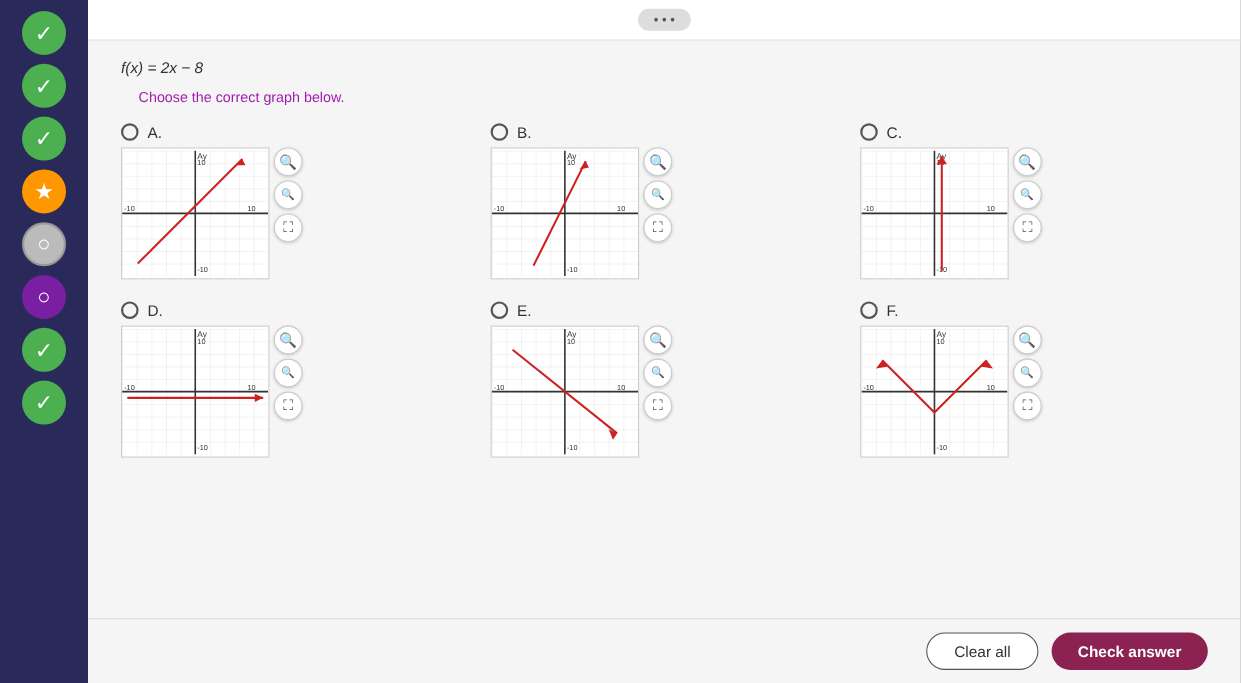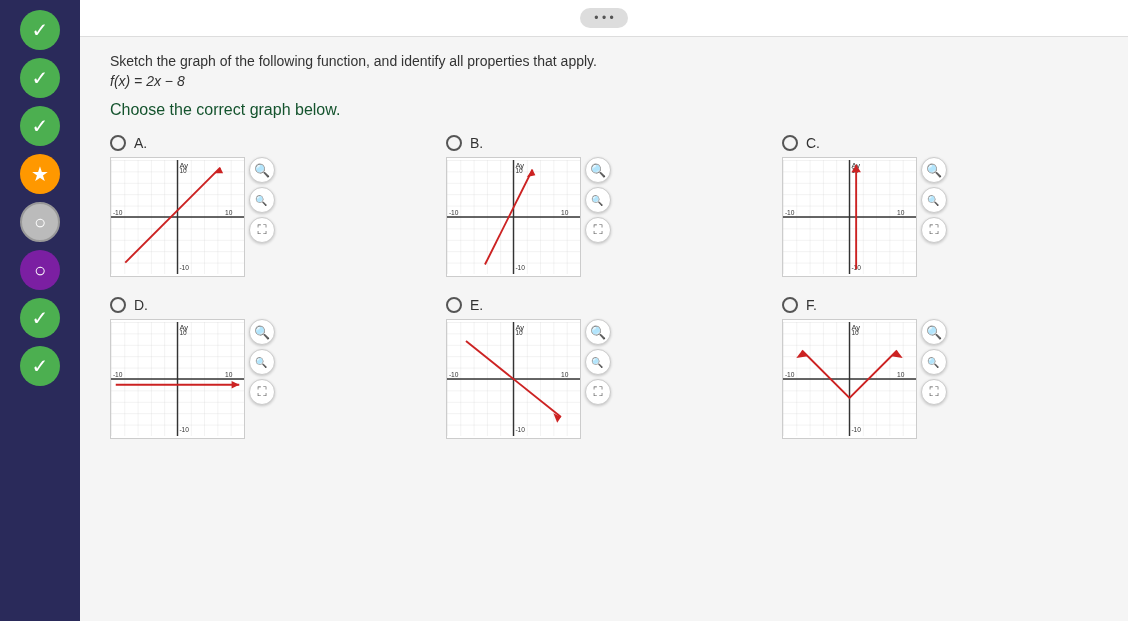--- a/index.html
+++ b/index.html
@@ -76,23 +76,24 @@
       margin-bottom: 4px;
     }
     .question-formula {
       font-size: 14px;
       color: #333;
       margin-bottom: 12px;
       font-style: italic;
     }
 
     .choose-text {
-      font-size: 16px;
-      color: #14532d;
+      font-size: 13px;
+      color: #a21caf;
       margin-bottom: 16px;
+      margin-left: 16px;
     }
 
     
     .graphs-container {
       display: grid;
       grid-template-columns: repeat(3, 1fr);
       gap: 20px;
     }
 
     .graph-option {
@@ -209,21 +210,20 @@
 </div>
 
 <div class="main">
 
   <div class="topbar">
     <span class="topbar-dots">• • •</span>
   </div>
 
   <div class="content">
 
-    <div class="question-title">Sketch the graph of the following function, and identify all properties that apply.</div>
     <div class="question-formula">f(x) = 2x − 8</div>
     <div class="choose-text">Choose the correct graph below.</div>
 
     <div class="graphs-container">
 
       <div class="graph-option">
         <div class="graph-label">
           <div class="radio-circle"></div>
           <span>A.</span>
         </div>
@@ -428,14 +428,18 @@
             <div class="ctrl-btn" style="font-size:10px;">🔍</div>
             <div class="ctrl-btn">⛶</div>
           </div>
         </div>
       </div>
 
     </div>
 
   </div>
 
+  <div class="bottom-bar">
+    <button class="btn-clear">Clear all</button>
+    <button class="btn-check">Check answer</button>
+  </div>
 
 </div>
 
 </body></html>

